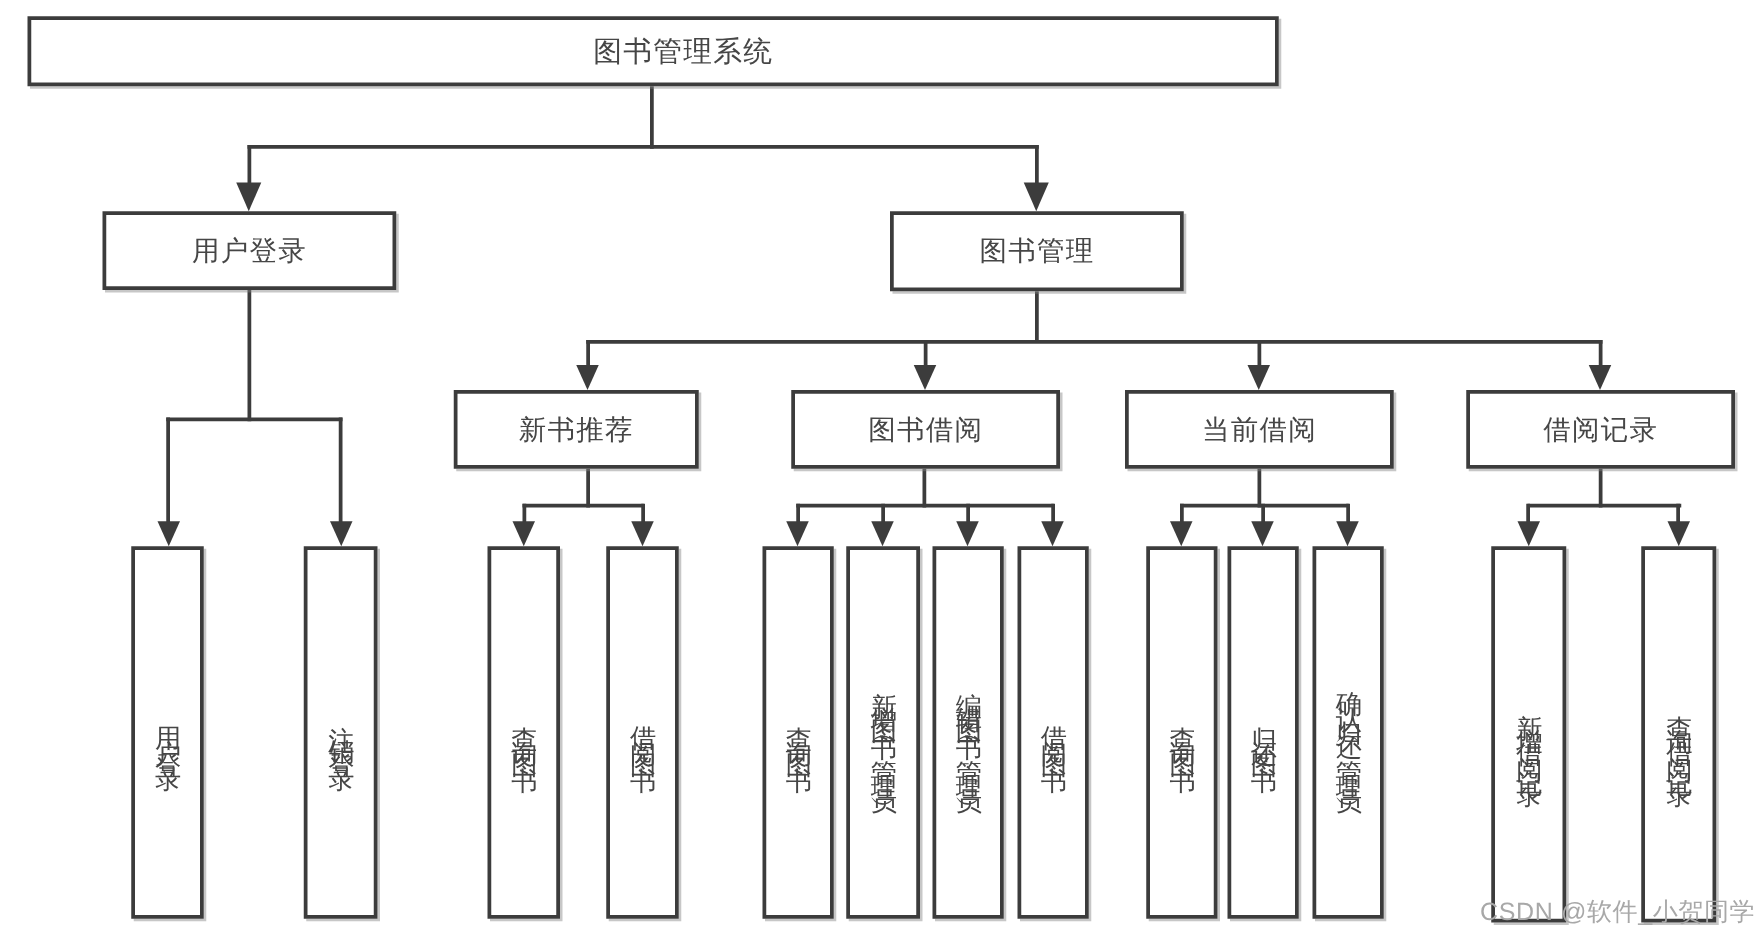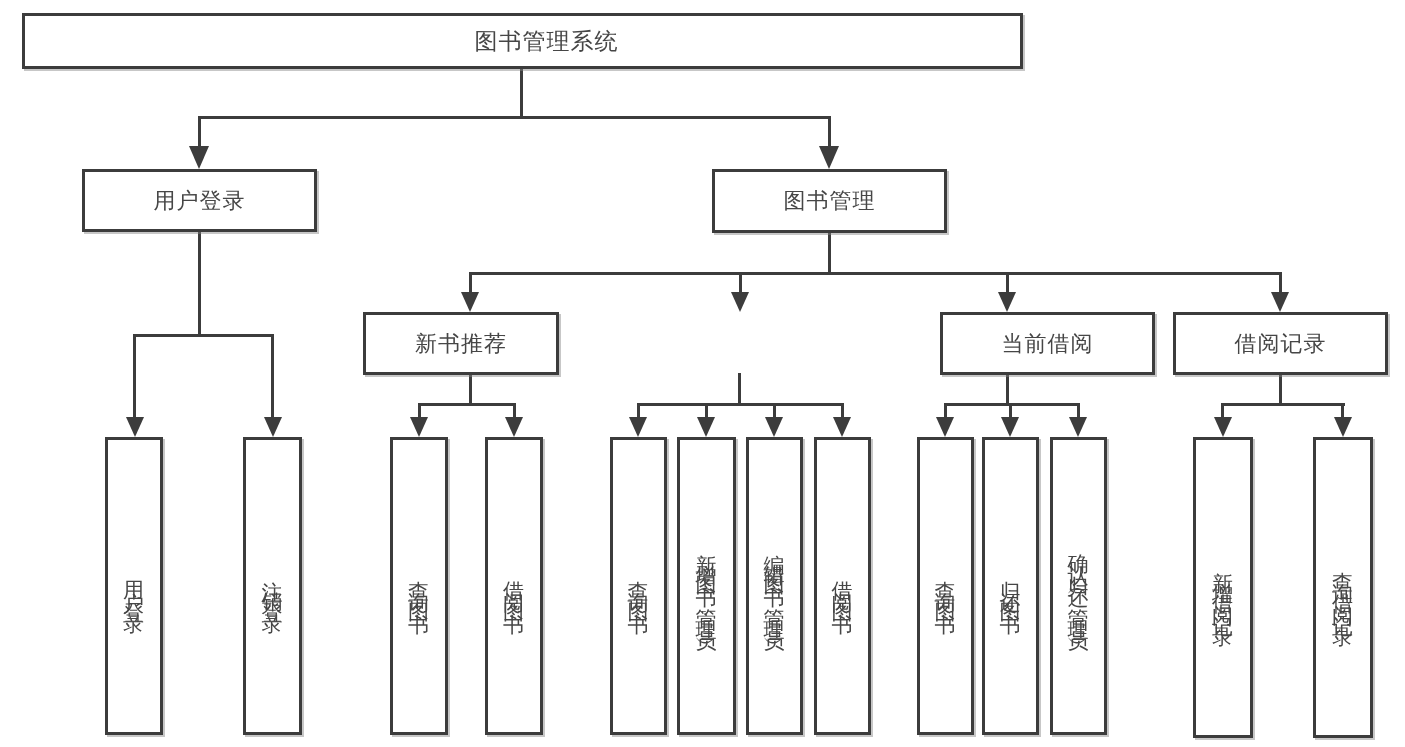--- a/index.html
+++ b/index.html
@@ -28,21 +28,21 @@
   .watermark{
     position:absolute;left:1184px;top:716px;font-size:20px;
     color:#a8a8a8;white-space:nowrap;z-index:20;letter-spacing:.5px;
   }
   
   #n-root{left:22px;top:13px;width:1001px;height:56px;padding-left:48px;}
   #n-user-login{left:82px;top:169px;width:235px;height:63px;}
   #n-book-mgmt{left:712px;top:169px;width:235px;height:64px;font-family:Liberation Mono, monospace;}
   #n-new-book-rec{left:363px;top:312px;width:196px;height:63px;}
   #n-book-borrow{left:633px;top:312px;width:215px;height:63px;}
-  #n-current-borrow{left:900px;top:312px;width:215px;height:63px;margin-left:40px;}
+  #n-current-borrow{left:900px;top:312px;width:215px;height:63px;}
   #n-borrow-records{left:1173px;top:312px;width:215px;height:63px;justify-content:center;}
   #leaf-a1{left:105px;top:437px;width:58px;height:298px;}
   #leaf-a2{left:243px;top:437px;width:59px;height:298px;}
   #leaf-b1{left:390px;top:437px;width:58px;height:298px;}
   #leaf-b2{left:485px;top:437px;width:58px;height:298px;}
   #leaf-c1{left:610px;top:437px;width:57px;height:298px;}
   #leaf-c2{left:677px;top:437px;width:59px;height:298px;}
   #leaf-c3{left:746px;top:437px;width:57px;height:298px;}
   #leaf-c4{left:814px;top:437px;width:57px;height:298px;}
   #leaf-d1{left:917px;top:437px;width:57px;height:298px;}
@@ -122,20 +122,23 @@
   <div class="box" id="n-user-login">
     <span class="htext">用户登录</span>
   </div>
   <div class="box" id="n-book-mgmt">
     <span class="htext">图书管理</span>
   </div>
 
   <div class="box" id="n-new-book-rec">
     <span class="htext">新书推荐</span>
   </div>
+  <div class="box" id="n-book-borrow">
+    <span class="htext">图书借阅</span>
+  </div>
   <div class="box" id="n-current-borrow">
     <span class="htext">当前借阅</span>
   </div>
   <div class="box" id="n-borrow-records">
     <span class="htext">借阅记录</span>
   </div>
 
   <div class="box" id="leaf-a1">
     <span class="vtext">用户登录</span>
   </div>
@@ -173,13 +176,14 @@
     <span class="vtext">确认归还（管理员）</span>
   </div>
 
   <div class="box" id="leaf-e1">
     <span class="vtext">新增借阅记录</span>
   </div>
   <div class="box" id="leaf-e2">
     <span class="vtext">查询借阅记录</span>
   </div>
 
+  <div class="watermark">CSDN @软件_小贺同学</div>
 </div>
 
 </body></html>

